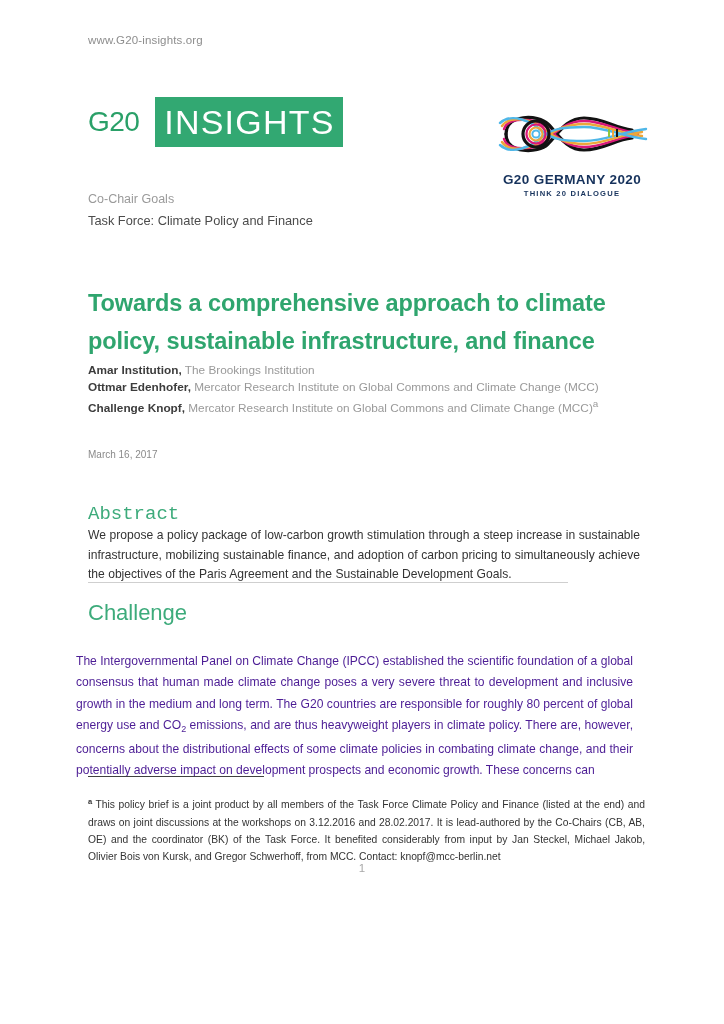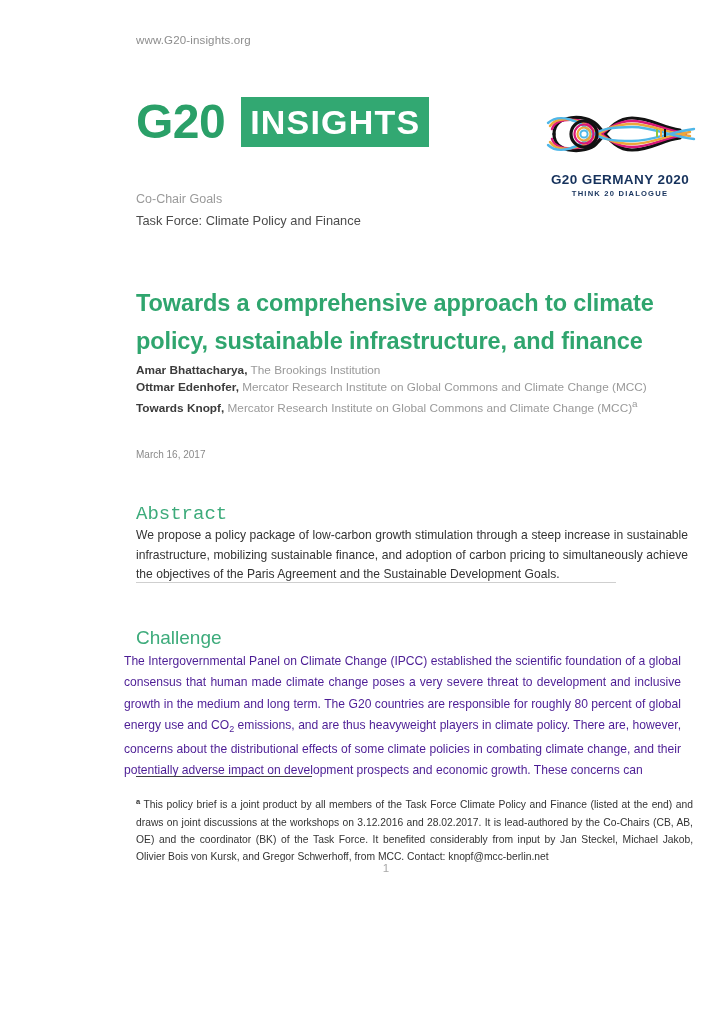--- a/index.html
+++ b/index.html
@@ -12,21 +12,20 @@
     height: 1024px;
     position: relative;
     font-family: "Liberation Sans", sans-serif;
     color: #3a3a3a;
     overflow: hidden;
   }
   .page {
     position: absolute;
     inset: 0;
     background: #fff;
-    margin-left: 48px;
   }
 
   
   .site-url {
     position: absolute;
     left: 88px;
     top: 34px;
     font-size: 11.5px;
     color: #8d8d8d;
     letter-spacing: 0.15px;
@@ -36,39 +35,39 @@
   
   .logo-block {
     position: absolute;
     left: 88px;
     top: 97px;
     display: flex;
     align-items: stretch;
     height: 50px;
   }
   .logo-g20 {
-    font-size: 48px;
-    font-weight: bold;
+    font-size: 28px;
+    font-weight: normal;
     color: #2aa068;
     letter-spacing: -0.5px;
     line-height: 50px;
     padding-right: 16px;
     white-space: nowrap;
     text-align: center;
   }
   .logo-insights-box {
     background: #32a872;
     width: 188px;
     display: flex;
     align-items: center;
     justify-content: center;
   }
   .logo-insights {
     font-size: 34px;
-    font-weight: 700;
+    font-weight: 400;
     color: #ffffff;
     letter-spacing: 1.2px;
     line-height: 1;
     white-space: nowrap;
   }
 
   
   .emblem {
     position: absolute;
     left: 492px;
@@ -175,22 +174,22 @@
     top: 582px;
     width: 480px;
     height: 1px;
     background: #cfcfcf;
   }
 
   
   .challenge-head {
     position: absolute;
     left: 88px;
-    top: 611px;
-    font-size: 19px;
+    top: 582px;
+    font-size: 22px;
     color: #3dab7b;
     font-weight: normal;
   }
   .challenge-body {
     position: absolute;
     left: 76px;
     top: 639px;
     width: 557px;
     font-size: 12.1px;
     color: #4c1d95;
@@ -276,29 +275,29 @@
     <div class="emblem-sub">THINK 20 DIALOGUE</div>
   </div>
 
   <div class="brief-kind">Co-Chair Goals</div>
   <div class="brief-taskforce">Task Force: Climate Policy and Finance</div>
 
   <h1 class="doc-title">Towards a comprehensive approach to climate policy, sustainable infrastructure, and finance</h1>
 
   <div class="authors">
     <div class="author-line">
-      <span class="author-name">Amar Bhattacharya,</span>
+      <span class="author-name">Amar Institution,</span>
       <span class="author-aff">The Brookings Institution</span>
     </div>
     <div class="author-line">
       <span class="author-name">Ottmar Edenhofer,</span>
       <span class="author-aff">Mercator Research Institute on Global Commons and Climate Change (MCC)</span>
     </div>
     <div class="author-line">
-      <span class="author-name">Towards Knopf,</span>
+      <span class="author-name">Challenge Knopf,</span>
       <span class="author-aff">Mercator Research Institute on Global Commons and Climate Change (MCC)</span><sup class="author-aff">a</sup>
     </div>
   </div>
 
   <div class="doc-date">March 16, 2017</div>
 
   <h2 class="abstract-head">Abstract</h2>
   <p class="abstract-body">We propose a policy package of low-carbon growth stimulation through a steep increase in sustainable infrastructure, mobilizing sustainable finance, and adoption of carbon pricing to simultaneously achieve the objectives of the Paris Agreement and the Sustainable Development Goals.</p>
   <div class="abstract-rule"></div>
 

